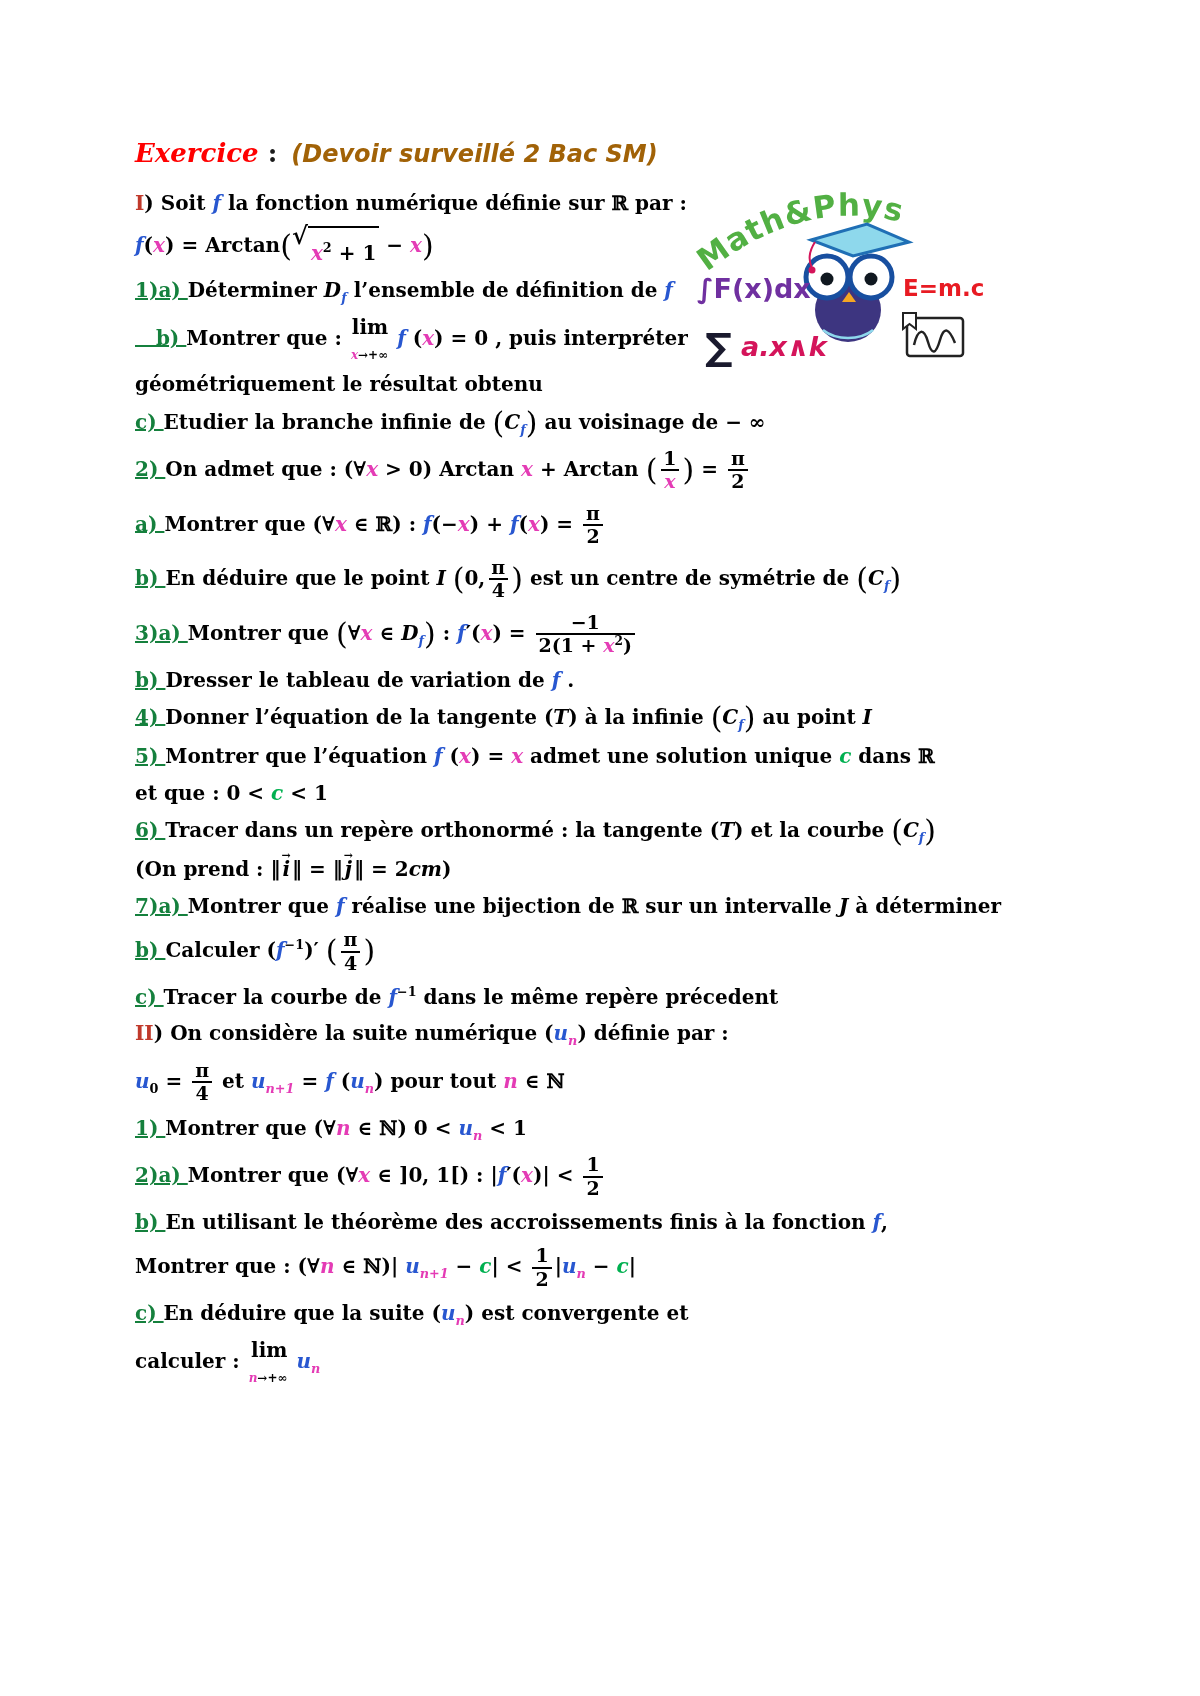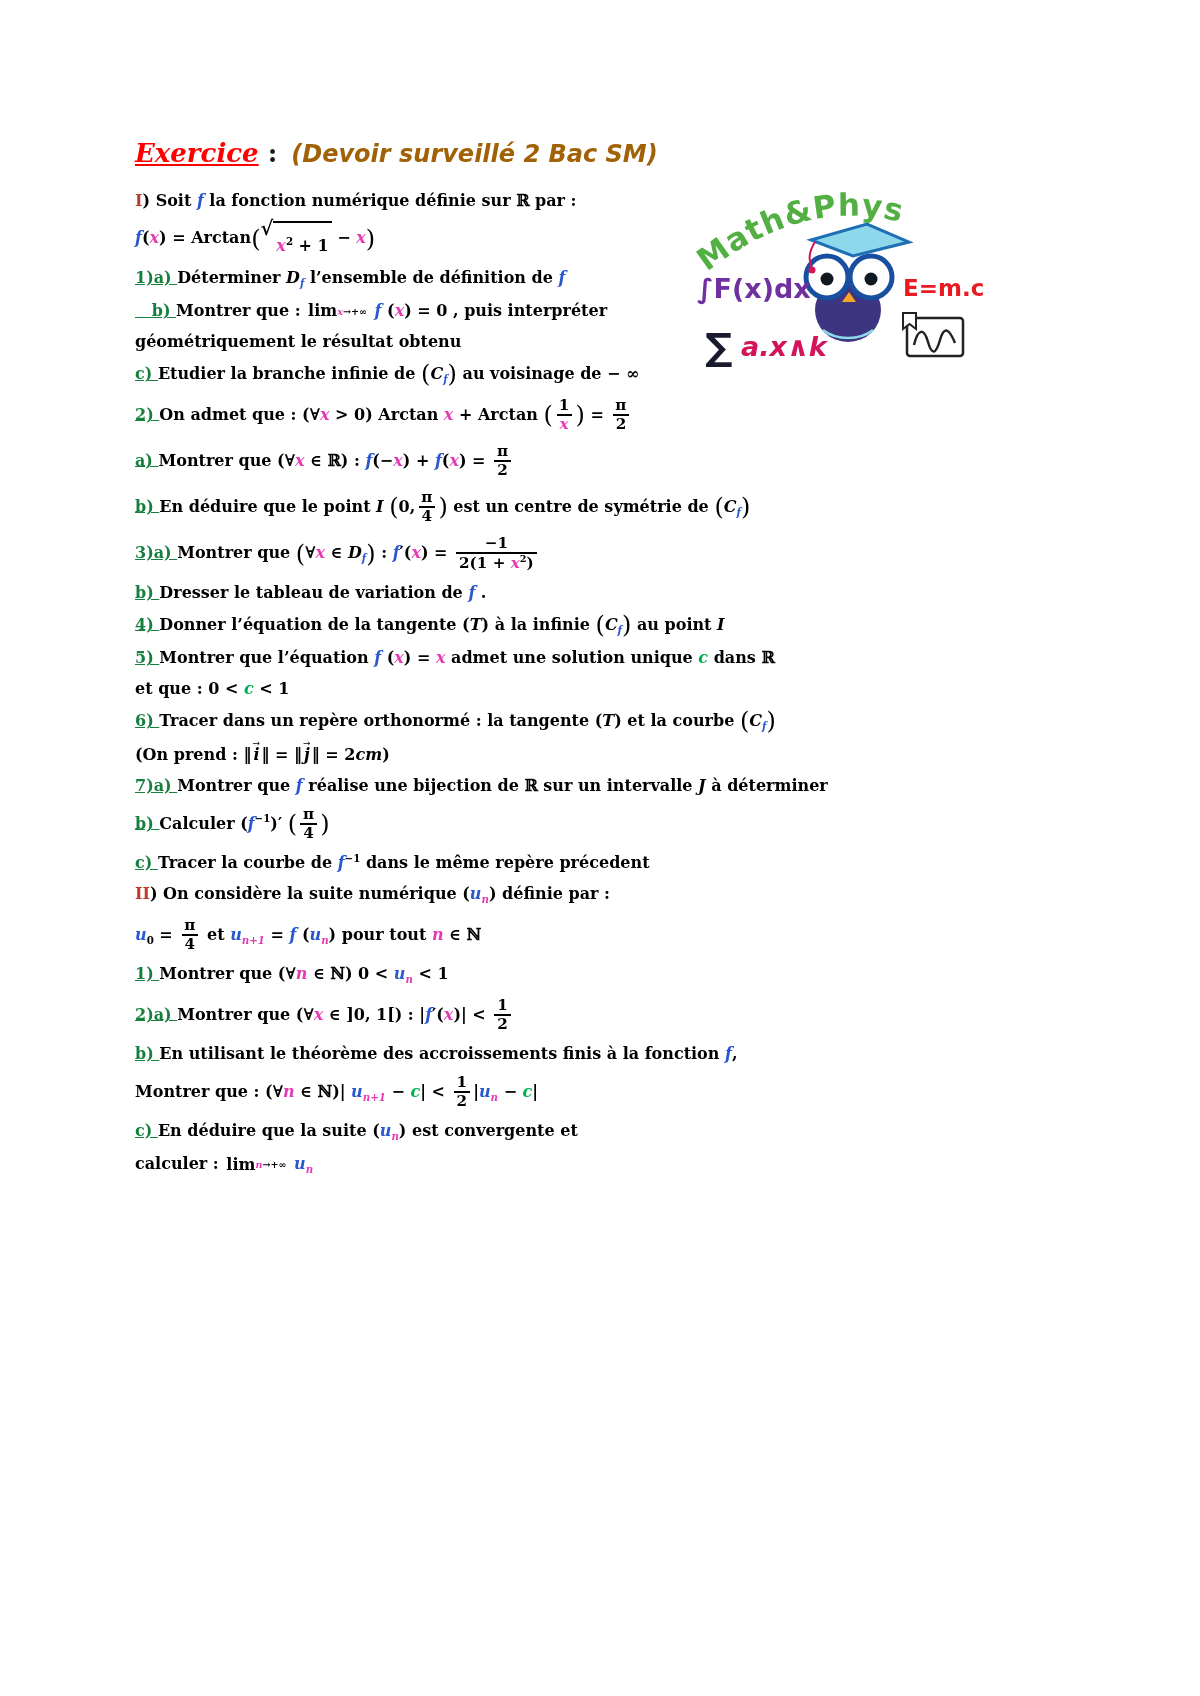--- a/index.html
+++ b/index.html
@@ -1,45 +1,45 @@
 <!DOCTYPE html>
 <html><head>
 <meta charset="utf-8">
 <style>
   html,body{margin:0;padding:0;background:#e9e9e9;}
   .sheet{position:relative;width:1200px;height:1696px;background:#ffffff;overflow:hidden;
          font-family:"DejaVu Serif", serif;}
   .content{position:absolute;left:135px;top:138px;width:940px;}
   
   .hdr{margin-bottom:22px;font-size:26px;white-space:nowrap;}
-  .hdr .ex{color:#FF0000;font-weight:bold;font-style:italic;text-decoration:underline;}
+  .hdr .ex{color:#FF0000;font-weight:bold;font-style:italic;}
   .hdr .colon{color:#1a1a1a;font-weight:bold;}
   .hdr .sub{color:#a16207;font-weight:bold;font-style:italic;margin-left:14px;
             font-family:"DejaVu Sans", sans-serif;font-size:24px;}
   
-  .line{font-size:16px;font-weight:bold;color:#000;margin:0 0 10px 0;line-height:1.32;}
+  .line{font-size:20px;font-weight:bold;color:#000;margin:0 0 10px 0;line-height:1.32;}
   .c-k{color:#000;}
   .c-m{color:#15803d;text-decoration:underline;}
   .c-rn{color:#C0392B;}
   .c-f{color:#2857D0;font-style:italic;}
   .c-x{color:#E43BB5;font-style:italic;}
   .c-g{color:#00B050;font-style:italic;}
   .c-it{color:#000;font-style:italic;}
   .pos-sup{vertical-align:super;font-size:0.64em;}
   .pos-sub{vertical-align:sub;font-size:0.64em;}
   .big{font-size:1.5em;font-weight:400;vertical-align:middle;line-height:1;}
   .frac{display:inline-flex;flex-direction:column;align-items:center;vertical-align:middle;
         margin:0 3px;line-height:1.12;font-size:0.95em;}
   .frac .fd{border-top:2px solid #000;padding:0 3px;}
   .frac .fn{padding:0 3px;}
   .sqrt{display:inline-flex;align-items:flex-start;vertical-align:middle;}
   .sqrt .rad{font-size:1.22em;line-height:1;font-weight:bold;transform:translateY(-2px);}
   .sqrt .sq-inner{border-top:2.5px solid #000;padding:12px 3px 0 3px;}
-  .lim{display:inline-flex;flex-direction:row;align-items:center;vertical-align:middle;
-       line-height:1.05;margin:0 2px;}
+  .lim{display:inline-flex;flex-direction:column;align-items:flex-end;vertical-align:middle;
+       line-height:1.05;margin:0 2px;gap:11px;}
   .lim .lim-top{font-weight:bold;}
   .lim .lim-bot{font-size:0.6em;}
   .vec{position:relative;font-style:italic;padding:0 2px;}
   .vec::after{content:"→";position:absolute;left:1px;top:-0.8em;font-size:0.55em;font-weight:bold;}
   
   .logo{position:absolute;left:695px;top:180px;width:290px;height:200px;}
 </style>
 </head>
 <body>
 

